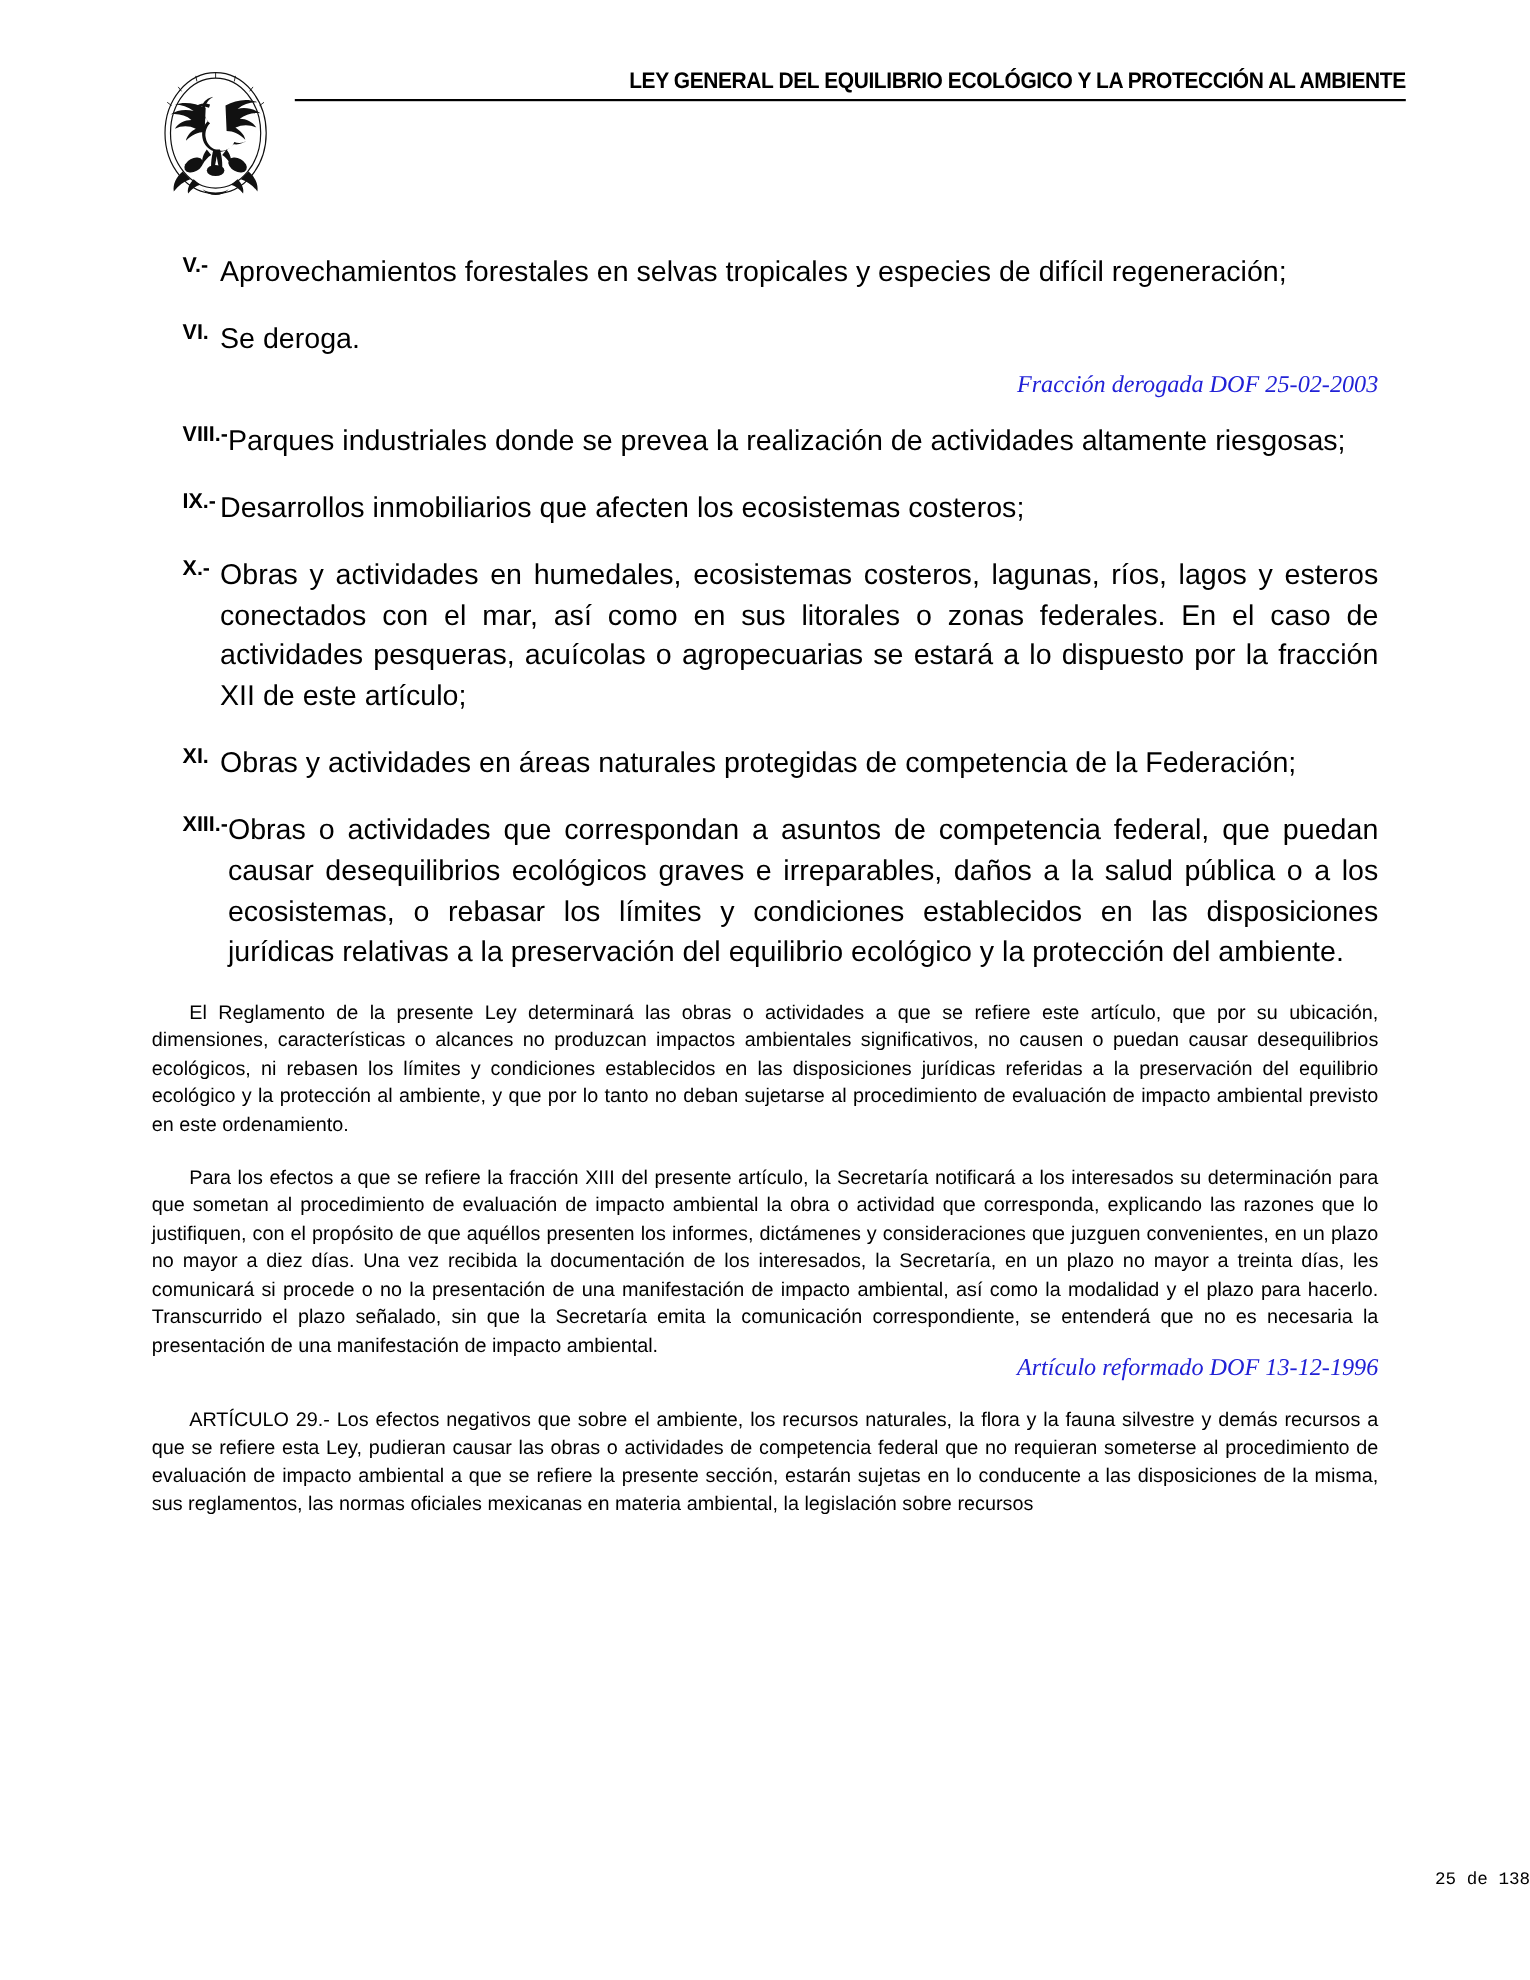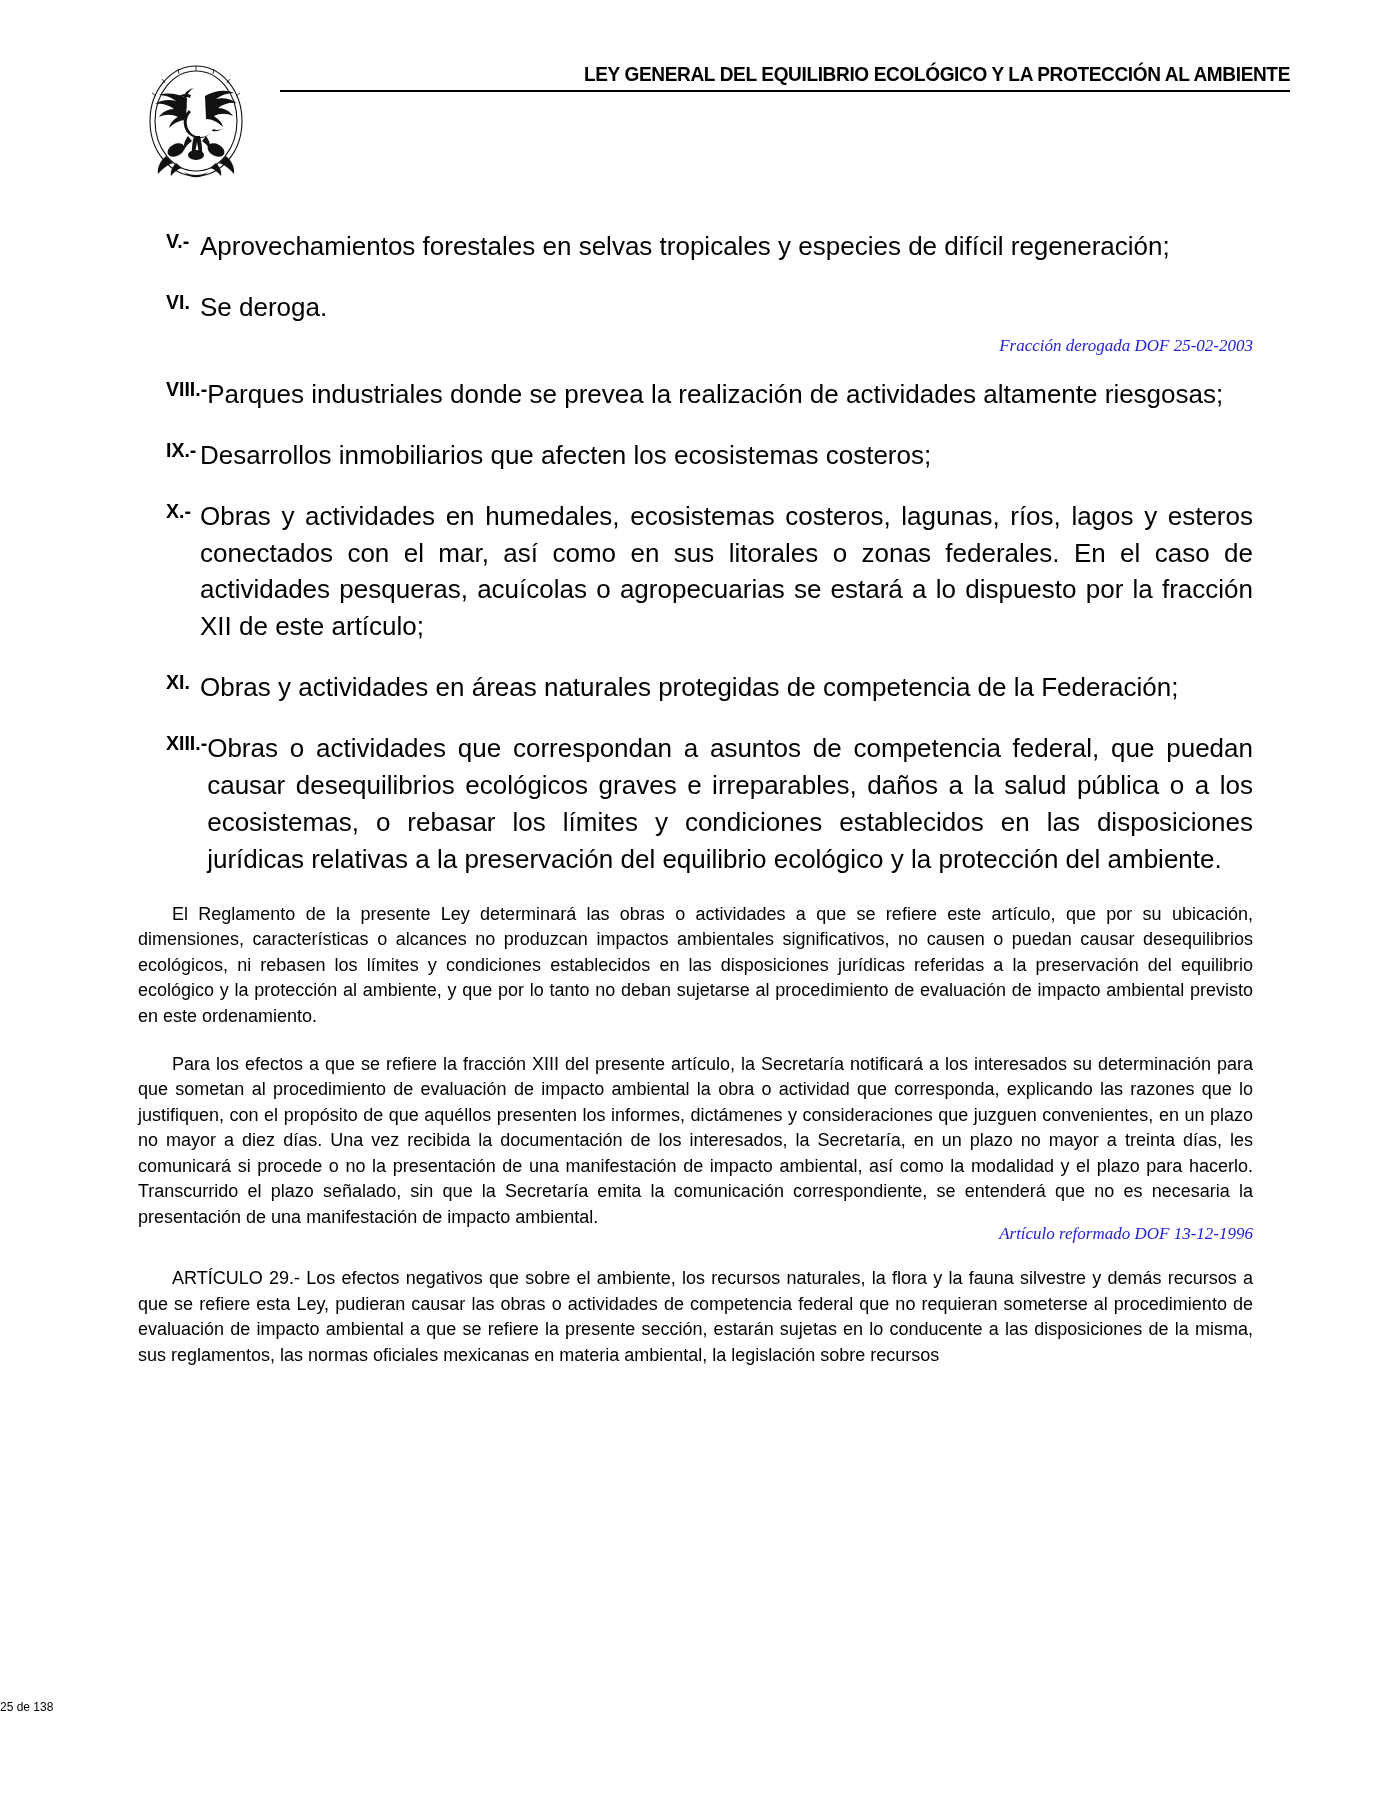--- a/index.html
+++ b/index.html
@@ -36,21 +36,21 @@
     position: absolute;
     left: 0px;
     top: 0px;
     width: 128px;
     height: 118px;
   }
   .seal svg { display: block; }
 
   .header-right {
     position: absolute;
-    left: 148px;
+    left: 136px;
     top: 0px;
     width: 1010px;
   }
 
   .doc-title {
     font-family: "Liberation Sans", sans-serif;
     font-weight: bold;
     font-size: 20.5px;
     letter-spacing: -0.4px;
     text-align: right;
@@ -127,21 +127,21 @@
     text-align: justify;
     text-justify: inter-word;
   }
   .frac.nojust .frac-text { text-align: left; }
 
   .annot {
     text-align: right;
     color: #2121d6;
     font-family: "Liberation Serif", serif;
     font-style: italic;
-    font-size: 17px;
+    font-size: 22px;
     margin-top: -10px;
     margin-bottom: 22px;
   }
   .annot.tight { margin-top: -14px; margin-bottom: 20px; }
 
   .para {
     font-size: 18px;
     line-height: 1.42;
     text-align: justify;
     text-justify: inter-word;
@@ -151,23 +151,23 @@
   .para.last { margin-bottom: 4px; }
 
   .para b { font-weight: normal; }
 
   
   .footer {
     position: absolute;
     left: 0;
     right: 0;
     top: 1700px;
-    text-align: left;
-    font-family: Liberation Sans, sans-serif;
-    font-size: 12px;
+    text-align: right;
+    font-family: Liberation Mono, monospace;
+    font-size: 16px;
   }
 </style>
 </head>
 <body>
 
 <div class="page">
 
   <div class="header">
 
     <div class="seal">

